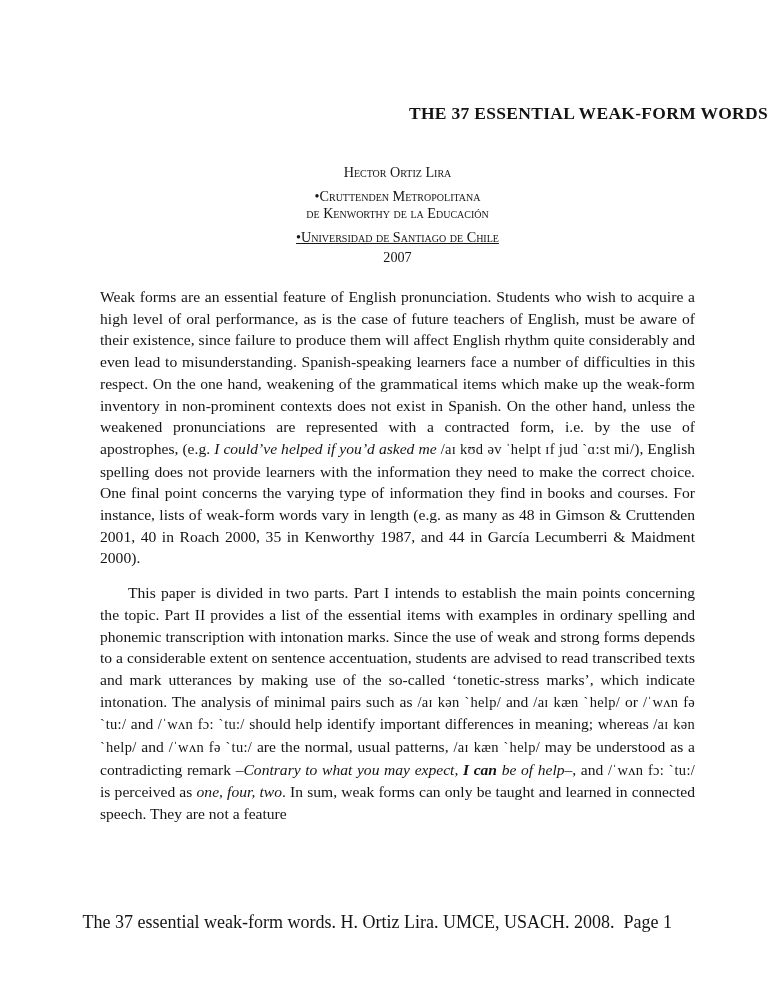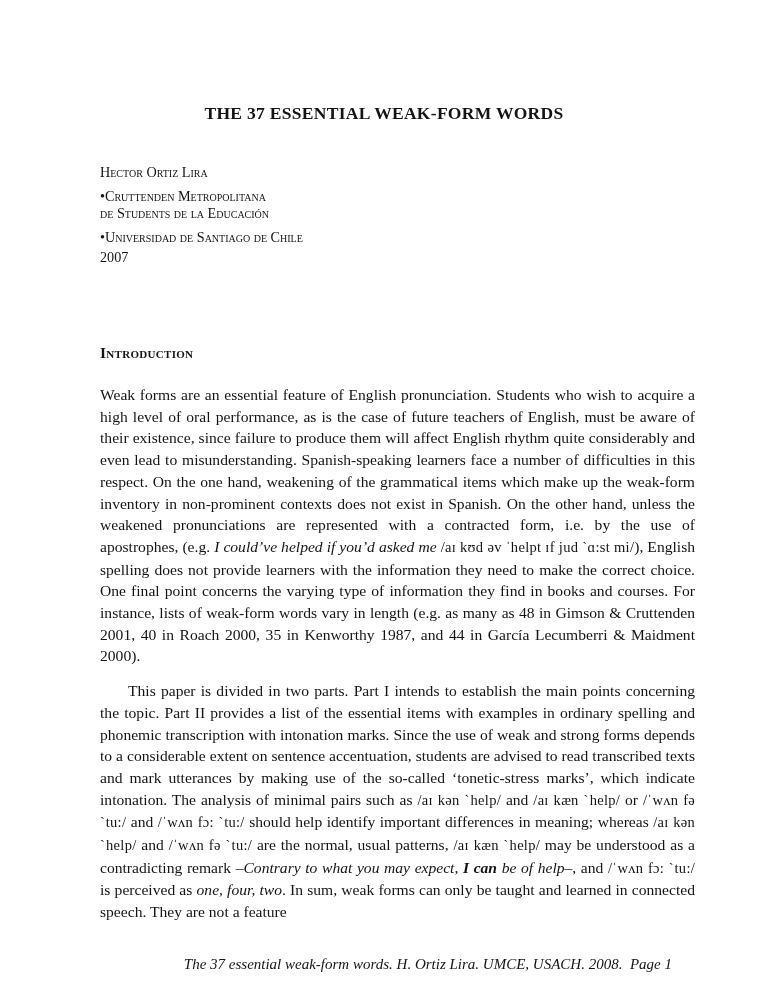--- a/index.html
+++ b/index.html
@@ -15,40 +15,41 @@
     font-family: "Liberation Serif", serif;
     color: #141414;
     overflow: hidden;
   }
   .doc-title {
     margin: 0;
     padding-top: 102px;
     font-size: 17.5px;
     line-height: 22px;
     font-weight: bold;
-    text-align: center;
+    text-align: right;
     letter-spacing: 0.3px;
   }
   .author-block {
     margin-top: 40px;
     margin-left: 100px;
     width: 595px;
-    text-align: left;
+    text-align: center;
     font-size: 14.2px;
     font-variant: small-caps;
     line-height: 16px;
   }
   .author-name {
     margin-bottom: 8px;
   }
   .affil-line2 {
     margin-top: 1px;
   }
   .affil-group2 {
     margin-top: 8px;
+    text-decoration: underline;
   }
   .pub-year {
     margin-top: 4px;
     font-variant: normal;
   }
   .section-heading {
     margin: 78px 0 0 100px;
     width: 595px;
     font-size: 15.5px;
     line-height: 20px;
@@ -77,43 +78,40 @@
   .run.bi { font-style: italic; font-weight: bold; }
   .run.ipa {
     font-family: Liberation Serif, serif;
     font-size: 0.93em;
     letter-spacing: 0.02em;
   }
   .page-footer {
     position: absolute;
     top: 913px;
     right: 96px;
-    font-style: italic;
-    font-size: 15px;
+    font-size: 18px;
     line-height: 18px;
     white-space: pre;
-    margin-top: 42px;
   }
 </style>
 </head>
 <body>
 
 <div class="page">
 
   <h1 class="doc-title">THE 37 ESSENTIAL WEAK-FORM WORDS</h1>
 
   <div class="author-block">
     <div class="author-name">Hector Ortiz Lira</div>
     <div class="affil-line1">•Cruttenden Metropolitana</div>
-    <div class="affil-line2">de Students de la Educación</div>
+    <div class="affil-line2">de Kenworthy de la Educación</div>
     <div class="affil-group2">•Universidad de Santiago de Chile</div>
     <div class="pub-year">2007</div>
   </div>
 
-  <h2 class="section-heading">Introduction</h2>
 
   <div class="body-copy">
     <p class="para first"><span class="run ">Weak forms are an essential feature of English pronunciation. Students who wish to acquire a high level of oral performance, as is the case of future teachers of English, must be aware of their existence, since failure to produce them will affect English rhythm quite considerably and even lead to misunderstanding. Spanish-speaking learners face a number of difficulties in this respect. On the one hand, weakening of the grammatical items which make up the weak-form inventory in non-prominent contexts does not exist in Spanish. On the other hand, unless the weakened pronunciations are represented with a contracted form, i.e. by the use of apostrophes, (e.g. </span><span class="run i">I could’ve helped if you’d asked me</span><span class="run "> </span><span class="run ipa">/aɪ kʊd əv ˈhelpt ɪf jud ˋɑ:st mi/</span><span class="run ">), English spelling does not provide learners with the information they need to make the correct choice. One final point concerns the varying type of information they find in books and courses. For instance, lists of weak-form words vary in length (e.g. as many as 48 in Gimson &amp; Cruttenden 2001, 40 in Roach 2000, 35 in Kenworthy 1987, and 44 in García Lecumberri &amp; Maidment 2000).</span></p>
     <p class="para indented"><span class="run ">This paper is divided in two parts. Part I intends to establish the main points concerning the topic. Part II provides a list of the essential items with examples in ordinary spelling and phonemic transcription with intonation marks. Since the use of weak and strong forms depends to a considerable extent on sentence accentuation, students are advised to read transcribed texts and mark utterances by making use of the so-called ‘tonetic-stress marks’, which indicate intonation. The analysis of minimal pairs such as </span><span class="run ipa">/aɪ kən ˋhelp/</span><span class="run "> and </span><span class="run ipa">/aɪ kæn ˋhelp/</span><span class="run "> or </span><span class="run ipa">/ˈwʌn fə ˋtu:/</span><span class="run "> and </span><span class="run ipa">/ˈwʌn fɔ: ˋtu:/</span><span class="run "> should help identify important differences in meaning; whereas </span><span class="run ipa">/aɪ kən ˋhelp/</span><span class="run "> and </span><span class="run ipa">/ˈwʌn fə ˋtu:/</span><span class="run "> are the normal, usual patterns, </span><span class="run ipa">/aɪ kæn ˋhelp/</span><span class="run "> may be understood as a contradicting remark –</span><span class="run i">Contrary to what you may expect, </span><span class="run bi">I can</span><span class="run i"> be of help</span><span class="run ">–, and </span><span class="run ipa">/ˈwʌn fɔ: ˋtu:/</span><span class="run "> is perceived as </span><span class="run i">one, four, two</span><span class="run ">. In sum, weak forms can only be taught and learned in connected speech. They are not a feature</span></p>
   </div>
 
   <div class="page-footer">The 37 essential weak-form words. H. Ortiz Lira. UMCE, USACH. 2008.  Page 1</div>
 
 </div>
 

